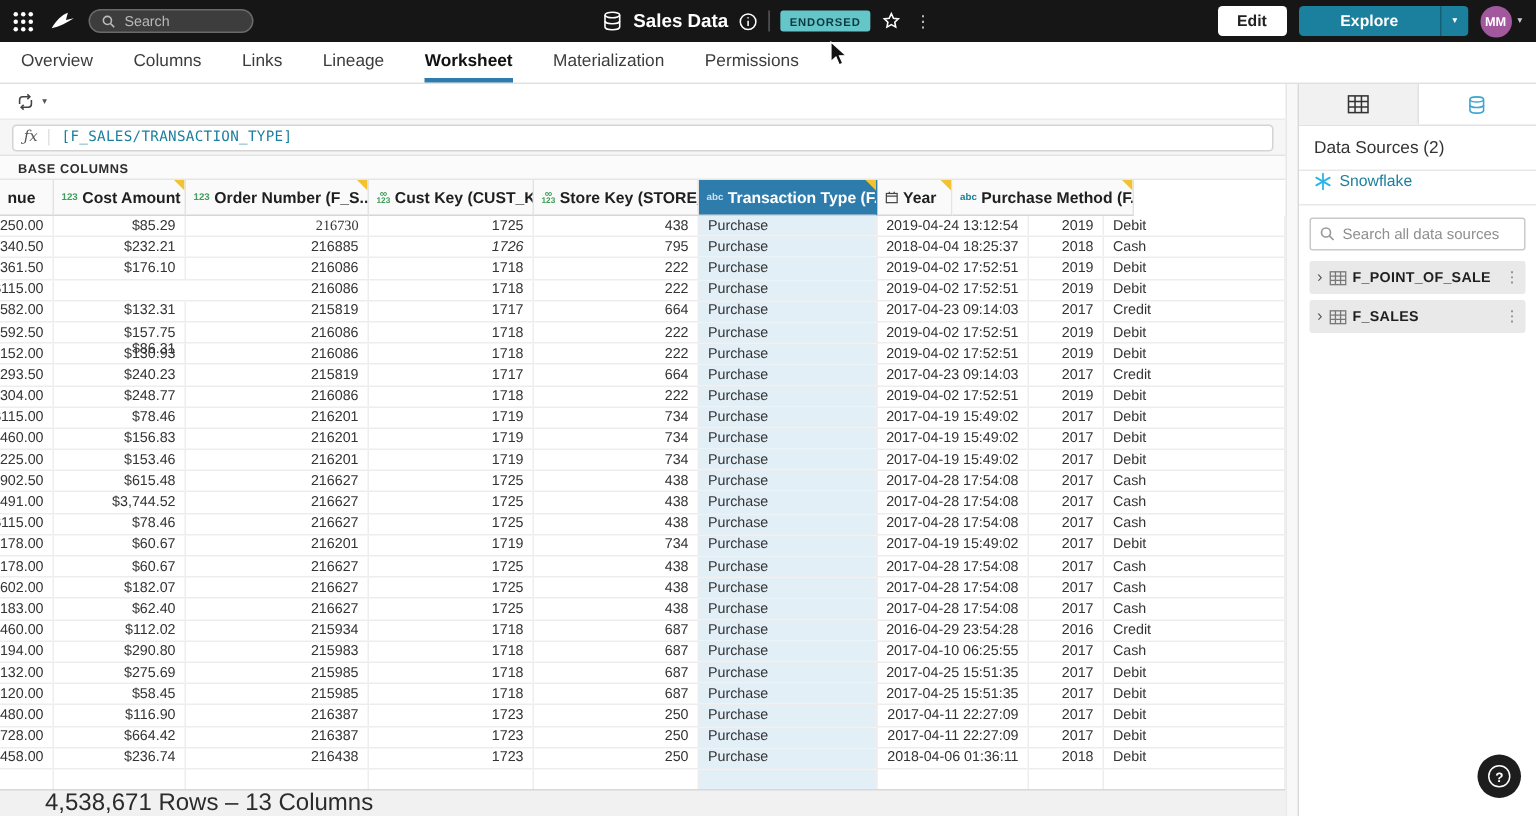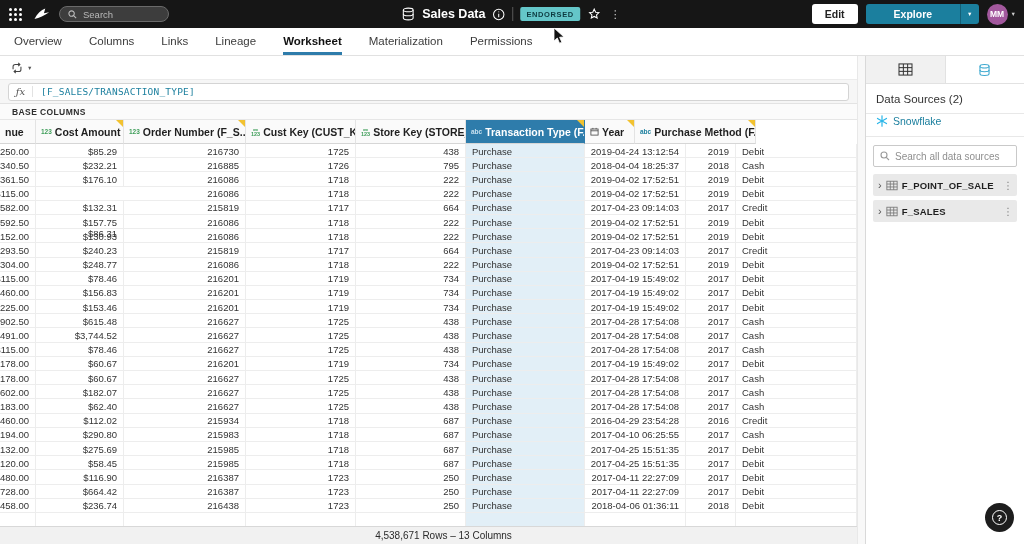--- a/index.html
+++ b/index.html
@@ -81,21 +81,21 @@
   .gbody { height:382px; overflow:hidden; background:#fff; }
   .trow { display:flex; height:14.19px; border-bottom:1px solid #ededed; }
   .tcell { position:relative; border-right:1px solid #ededed; overflow:hidden; height:100%; }
   .tcell span { position:absolute; top:50%; transform:translateY(-50%); white-space:nowrap;
     font-size:9.5px; color:#333; }
   .tcell.num span { right:6px; }
   .tcell.txt span { left:6px; }
   .tcell.hl { background:var(--selected-col-bg); }
 
   .statusbar { height:18px; background:#f1f1f1; border-top:1px solid #d8d8d8; display:flex; align-items:center;
-    padding-left:30px; font-size:10px; color:#2b2b2b;justify-content:center; }
+    padding-left:30px; font-size:16px; color:#2b2b2b; }
 
   
   .ptabs { display:flex; height:28px; border-bottom:1px solid #e2e2e2; flex:none; }
   .ptab { flex:1; display:flex; align-items:center; justify-content:center; }
   .ptab.inactive { background:#f1f1f1; border-right:1px solid #e2e2e2; }
   .ptitle { font-size:11.5px; color:#333; padding:9px 10px 8px; border-bottom:1px solid #e8e8e8; }
   .conn-label { font-size:10px; font-weight:700; color:#333; padding:8px 10px 3px; }
   .conn-row { display:flex; align-items:center; gap:5px; padding:1px 10px 9px; border-bottom:1px solid #e8e8e8; }
   .conn-name { font-size:10.5px; color:var(--accent); }
   .psearch { margin:8px 7px 7px; display:flex; align-items:center; gap:5px; border:1px solid #c9c9c9;
@@ -281,21 +281,21 @@
           </div>
         </div>
       <div class="gbody" id="gbody">
           <div class="trow">
             <div class="tcell num" style="width: 36px;">
               <span>$250.00</span>
             </div>
             <div class="tcell num" style="width: 88px; text-decoration: underline;">
               <span>$85.29</span>
             </div>
-            <div class="tcell num" style="width: 122px;">
+            <div class="tcell num" style="width: 122px; font-family: Liberation Serif, serif;">
               <span>216730</span>
             </div>
             <div class="tcell num" style="width: 110px;">
               <span>1725</span>
             </div>
             <div class="tcell num" style="width: 110px;">
               <span>438</span>
             </div>
             <div class="tcell txt hl" style="width: 119px;">
               <span>Purchase</span>
@@ -313,21 +313,21 @@
           <div class="trow">
             <div class="tcell num" style="width: 36px;">
               <span>$340.50</span>
             </div>
             <div class="tcell num" style="width: 88px;">
               <span>$232.21</span>
             </div>
             <div class="tcell num" style="width: 122px;">
               <span>216885</span>
             </div>
-            <div class="tcell num" style="width: 110px;">
+            <div class="tcell num" style="width: 110px; font-style: italic;">
               <span>1726</span>
             </div>
             <div class="tcell num" style="width: 110px;">
               <span>795</span>
             </div>
             <div class="tcell txt hl" style="width: 119px;">
               <span>Purchase</span>
             </div>
             <div class="tcell num" style="width: 101px;">
               <span>2018-04-04 18:25:37</span>

